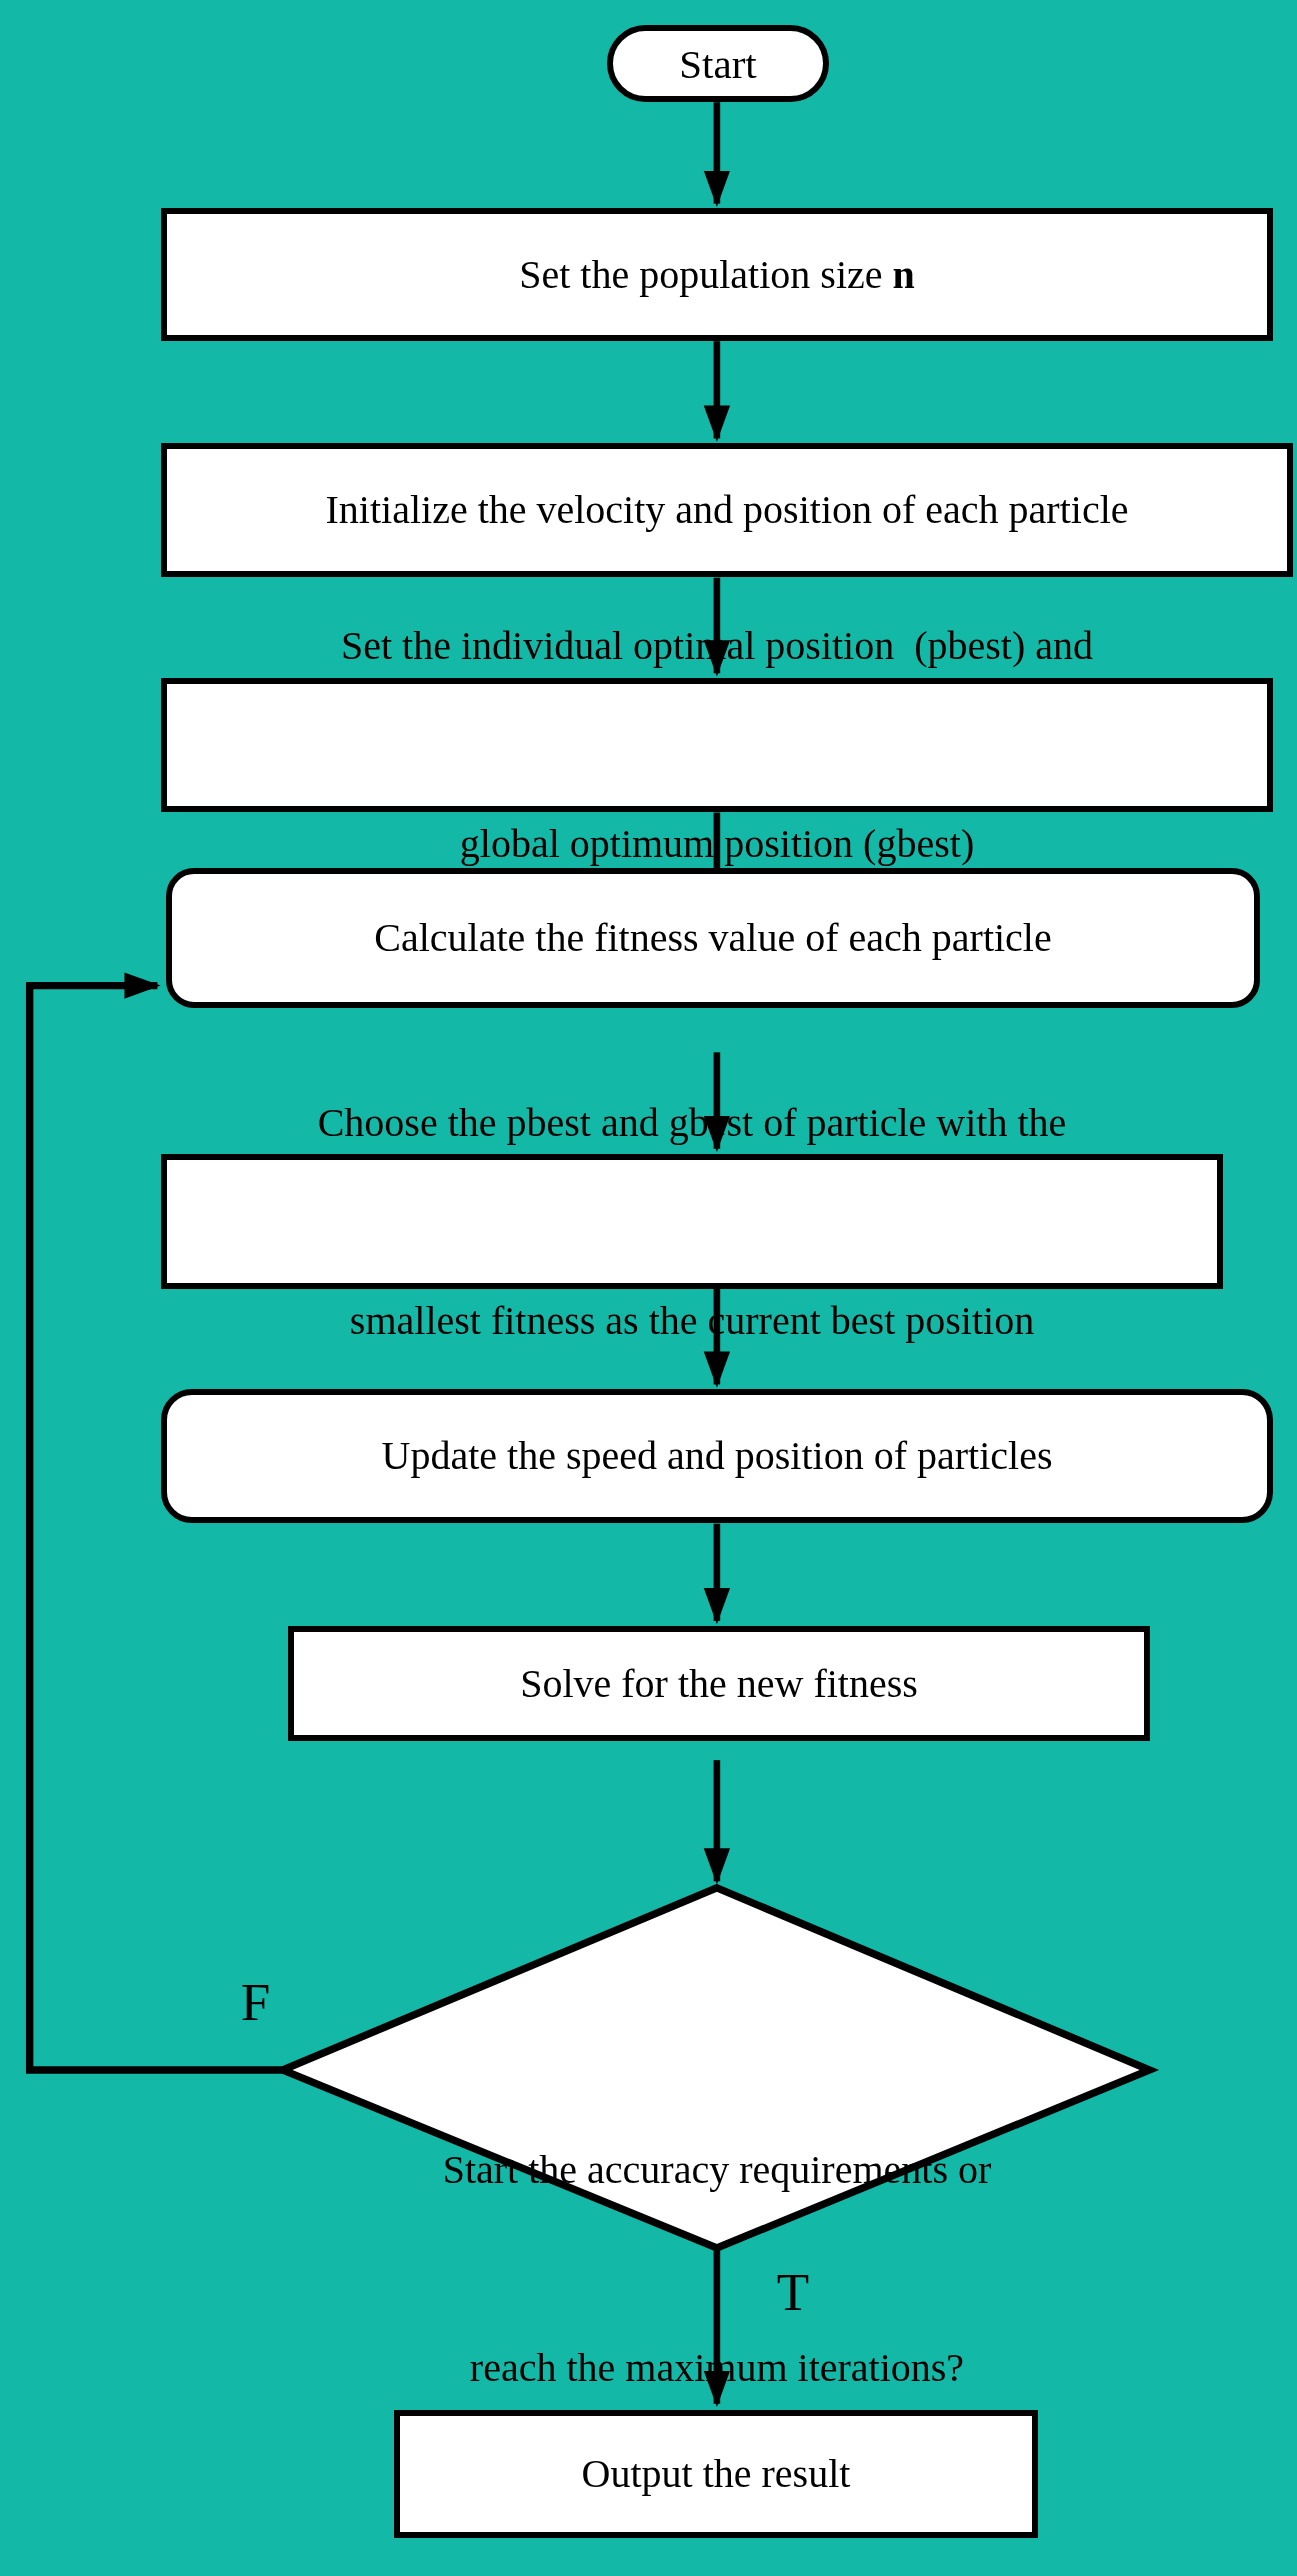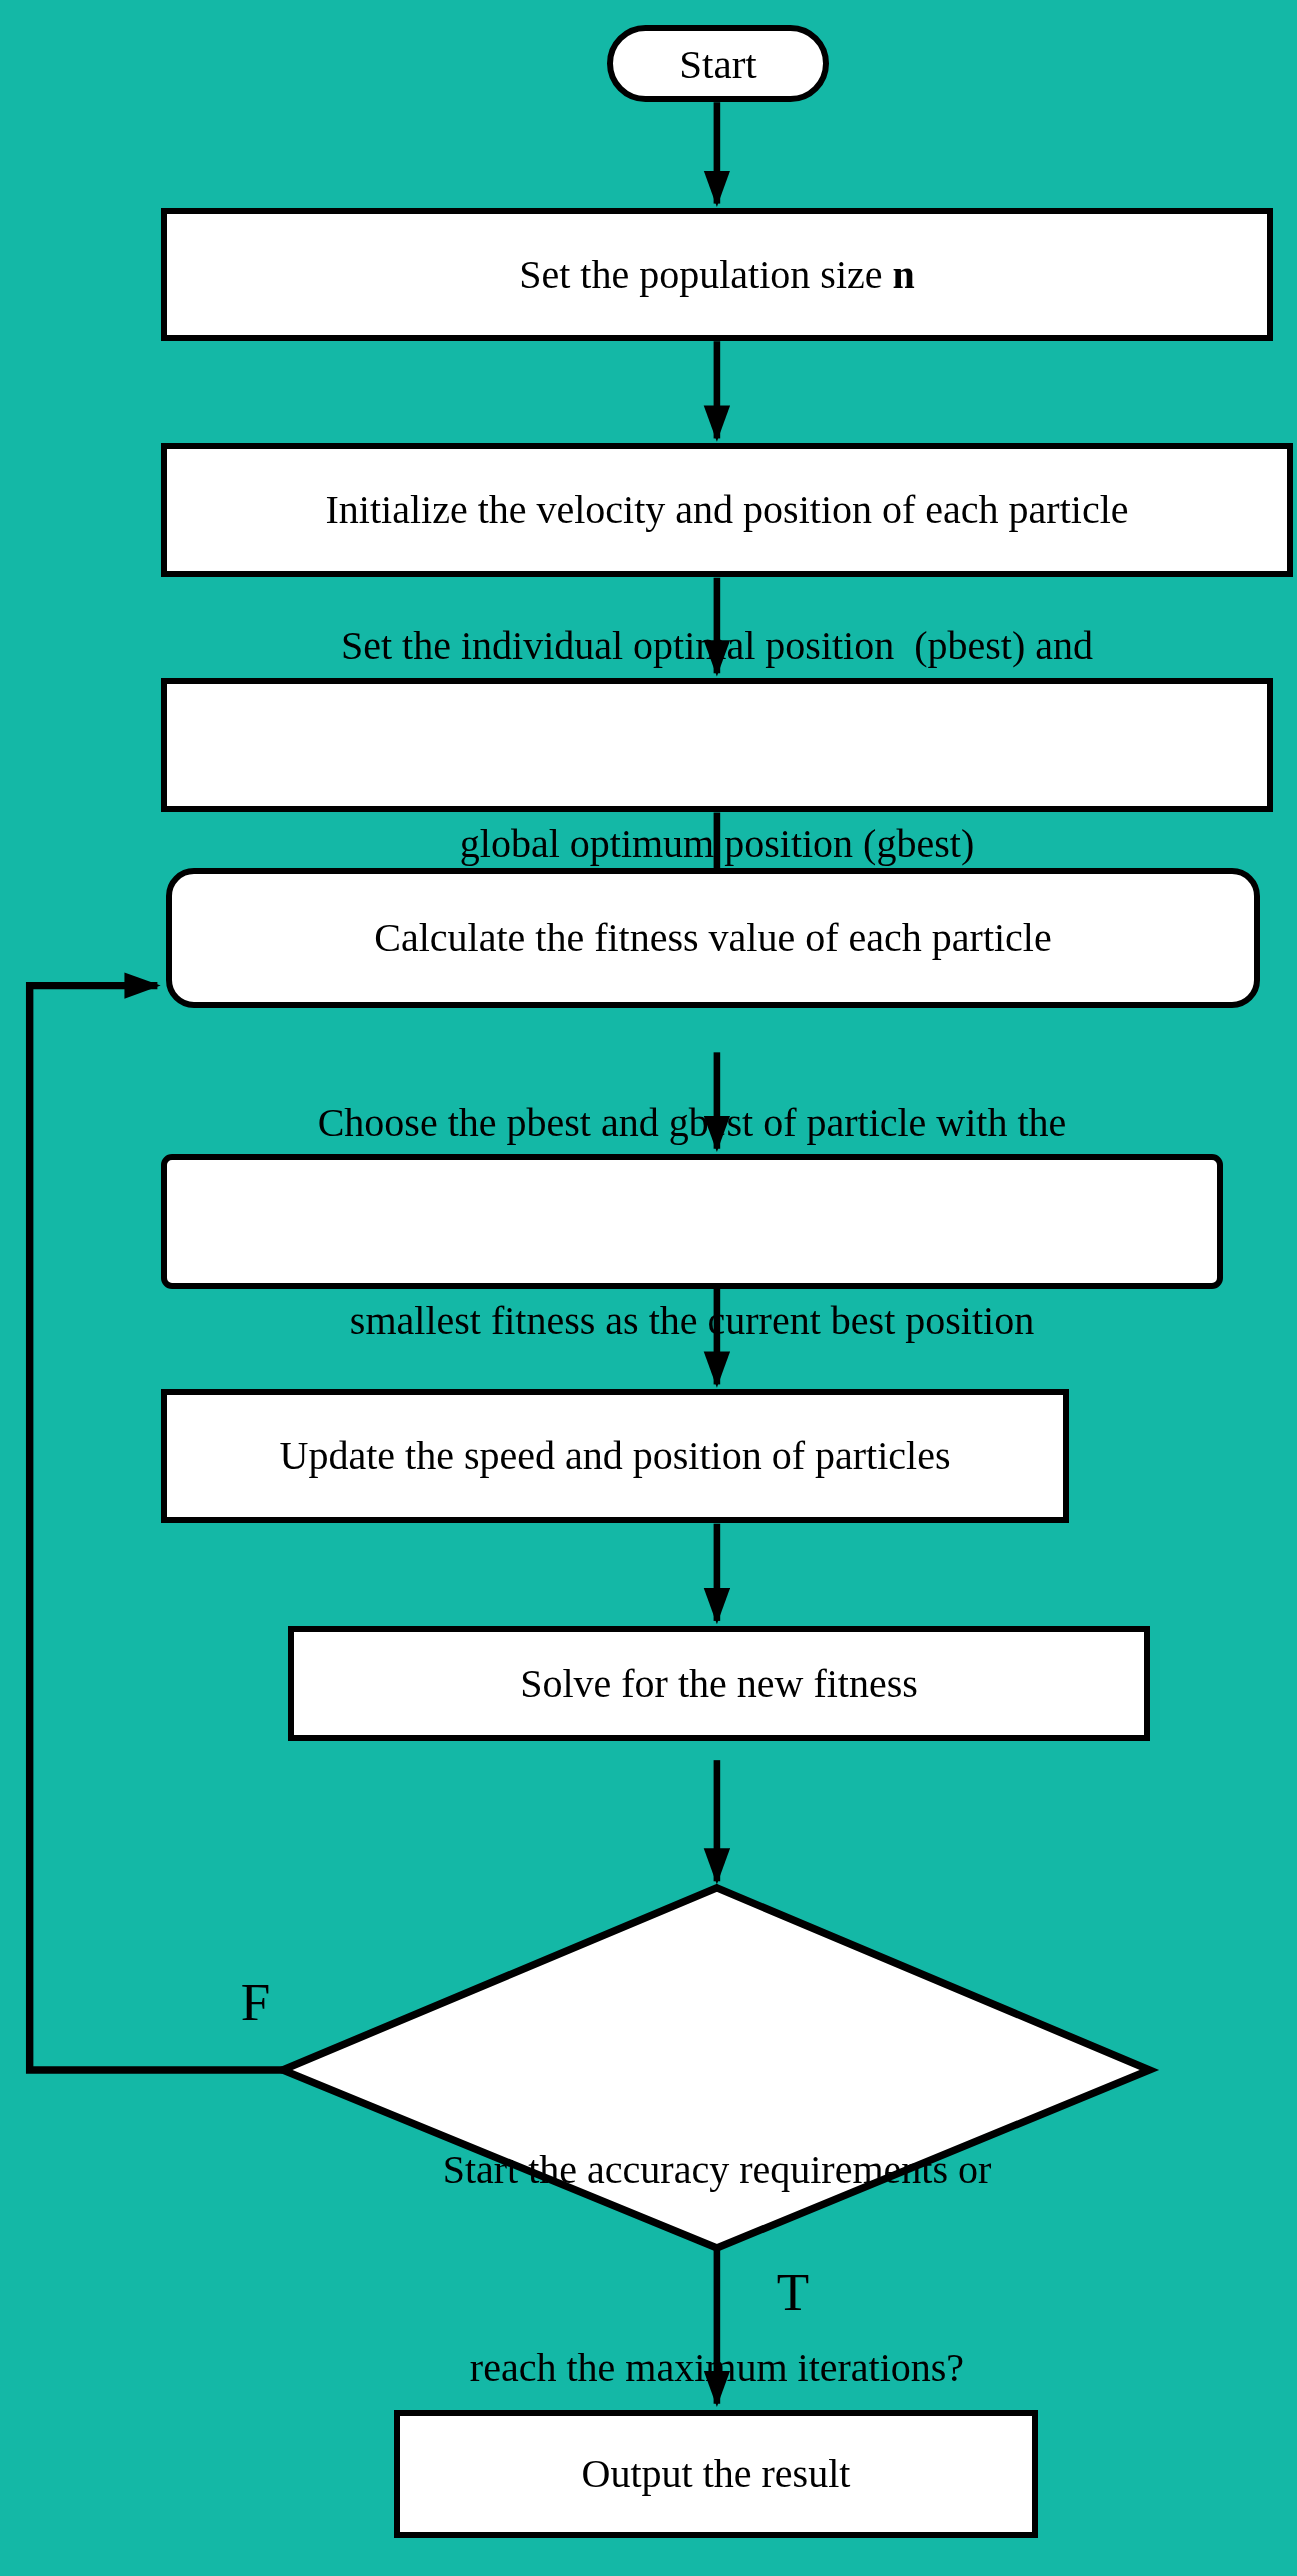--- a/index.html
+++ b/index.html
@@ -105,28 +105,28 @@
       <span class="ln">global optimum position (gbest)</span>
     </div>
   </div>
 
   <div class="node" style="left:166px; top:868px; width:1094px; height:140px;border-radius:28px;">
     <div class="txt">
       <span class="ln">Calculate the fitness value of each particle</span>
     </div>
   </div>
 
-  <div class="node" style="left:161px; top:1154px; width:1062px; height:135px;border-radius:11px;">
+  <div class="node" style="left:161px; top:1154px; width:1062px; height:135px;">
     <div class="txt">
       <span class="ln">Choose the pbest and gbest of particle with the</span>
       <span class="ln">smallest fitness as the current best position</span>
     </div>
   </div>
 
-  <div class="node" style="left:161px; top:1389px; width:908px; height:134px;">
+  <div class="node" style="left:161px; top:1389px; width:1112px; height:134px;border-radius:31px;">
     <div class="txt">
       <span class="ln">Update the speed and position of particles</span>
     </div>
   </div>
 
   <div class="node" style="left:288px; top:1626px; width:862px; height:115px;">
     <div class="txt">
       <span class="ln">Solve for the new fitness</span>
     </div>
   </div>

